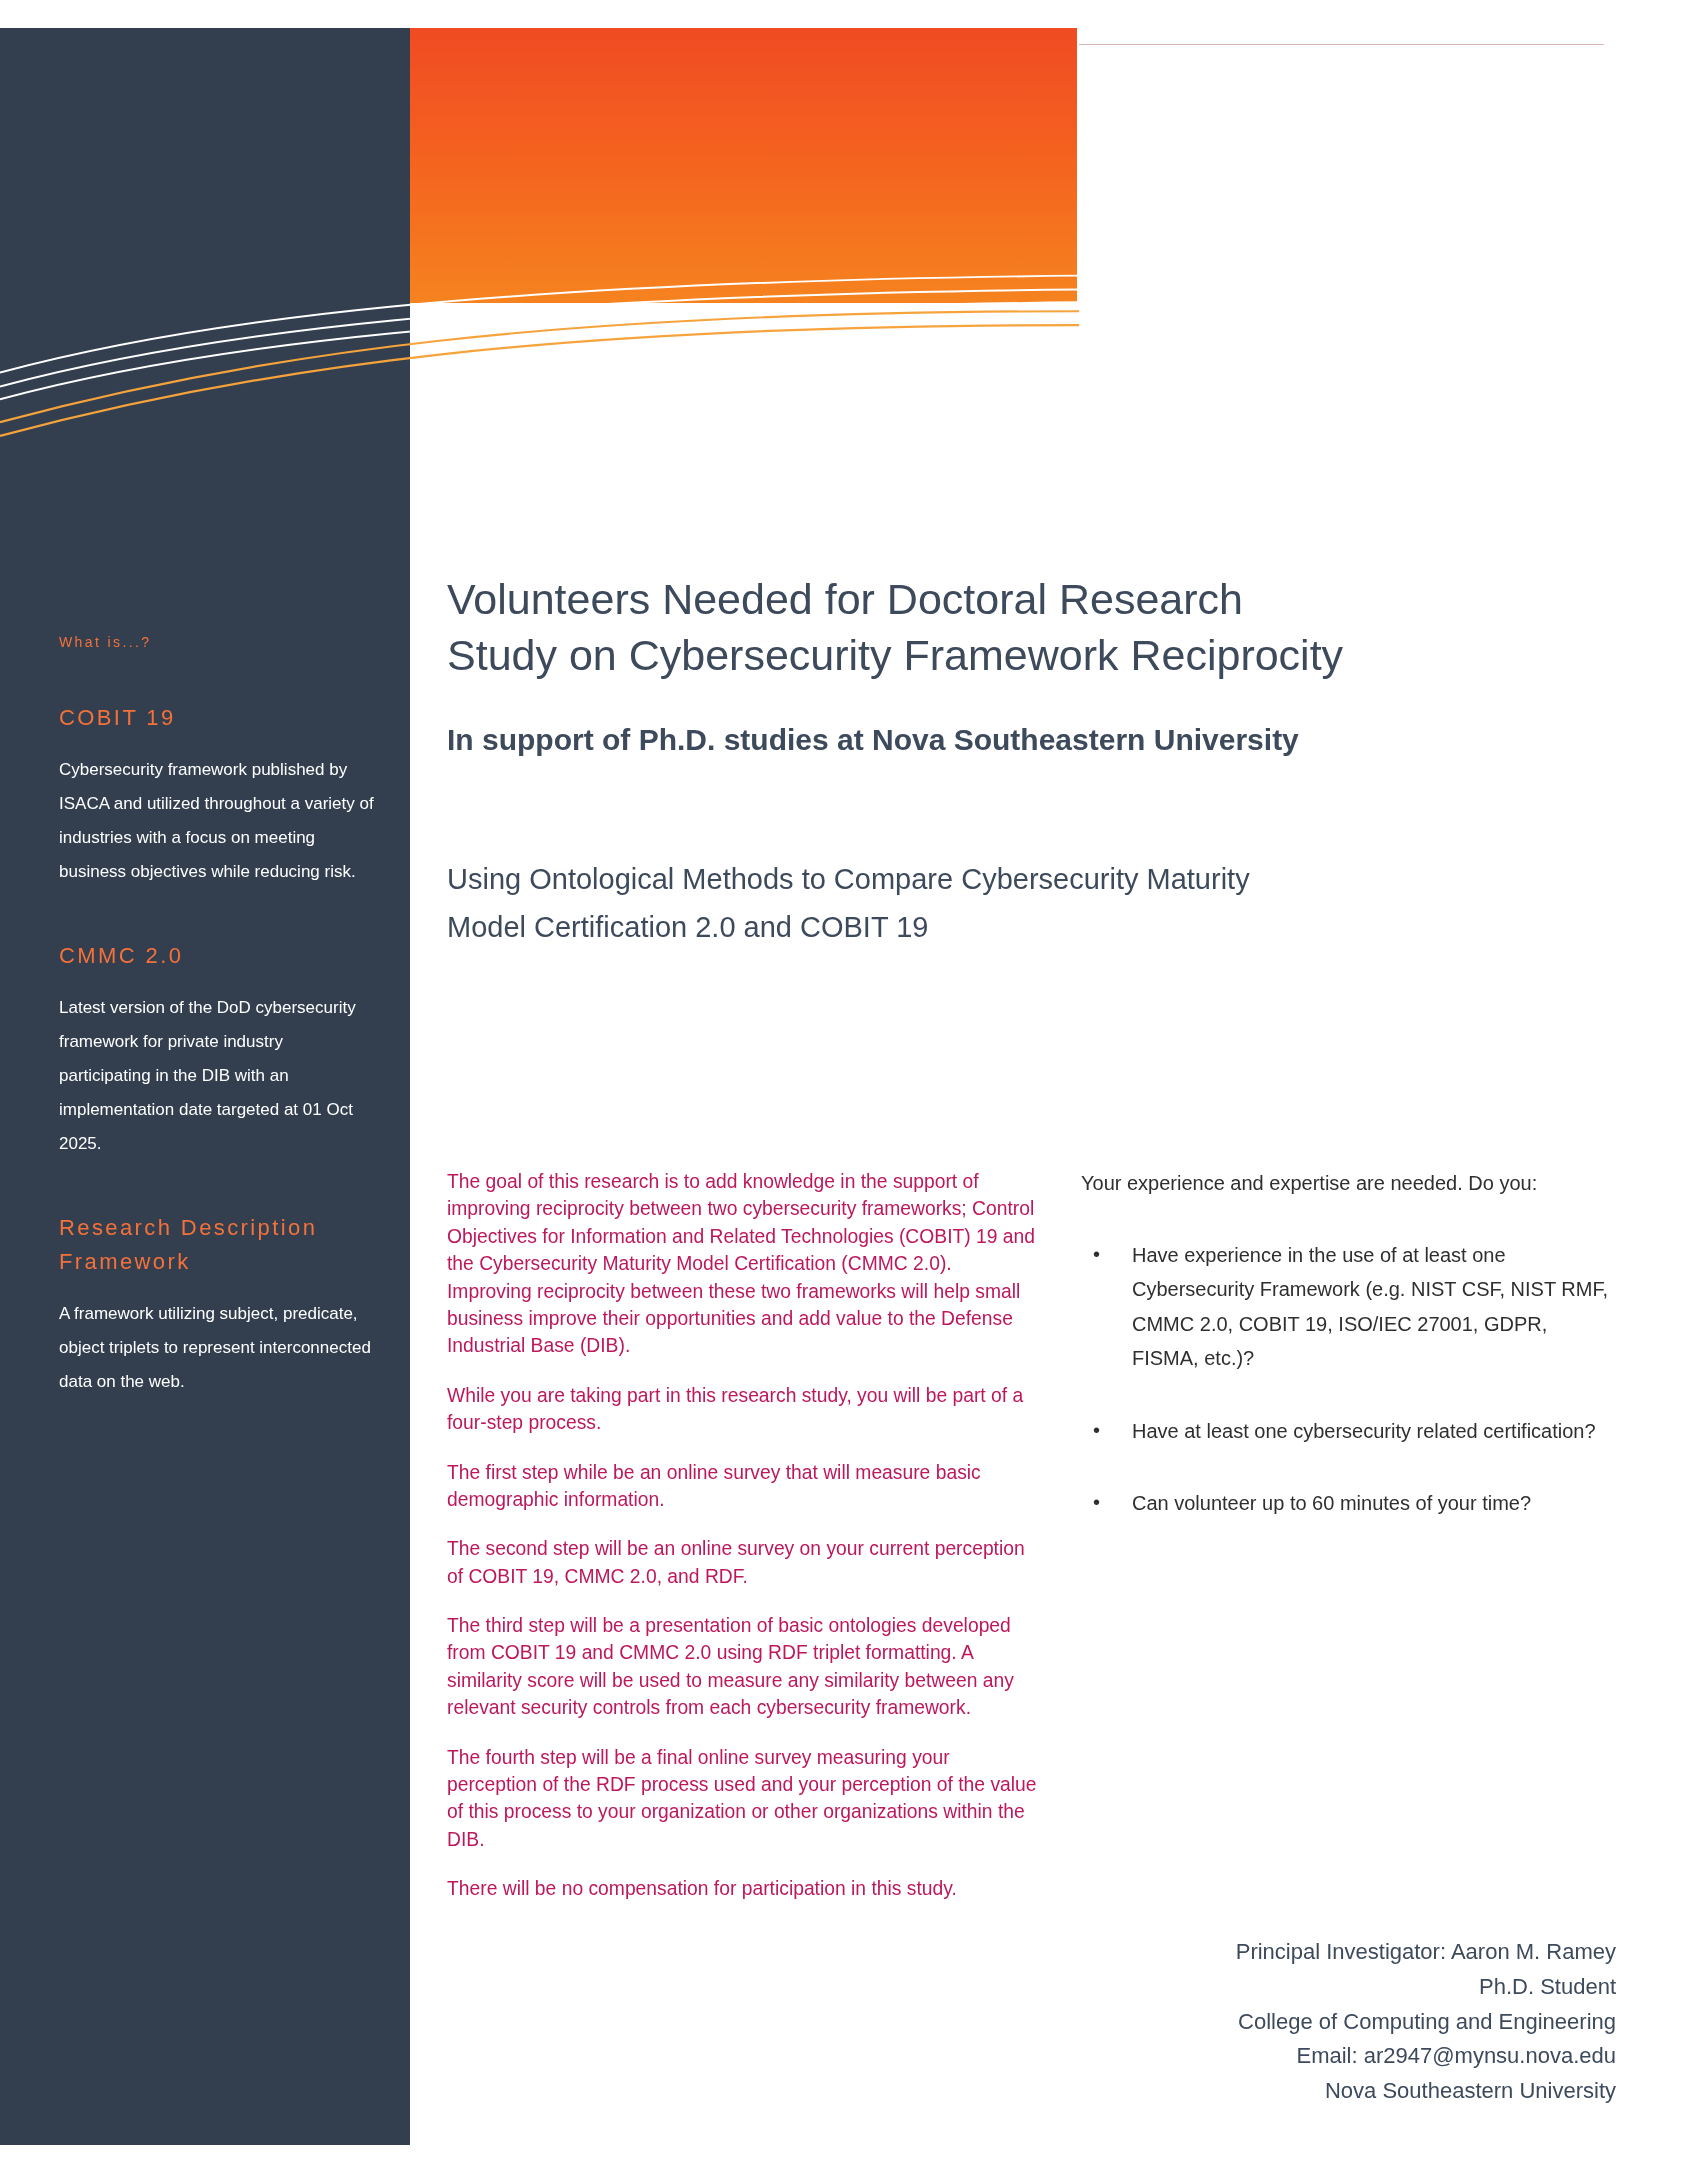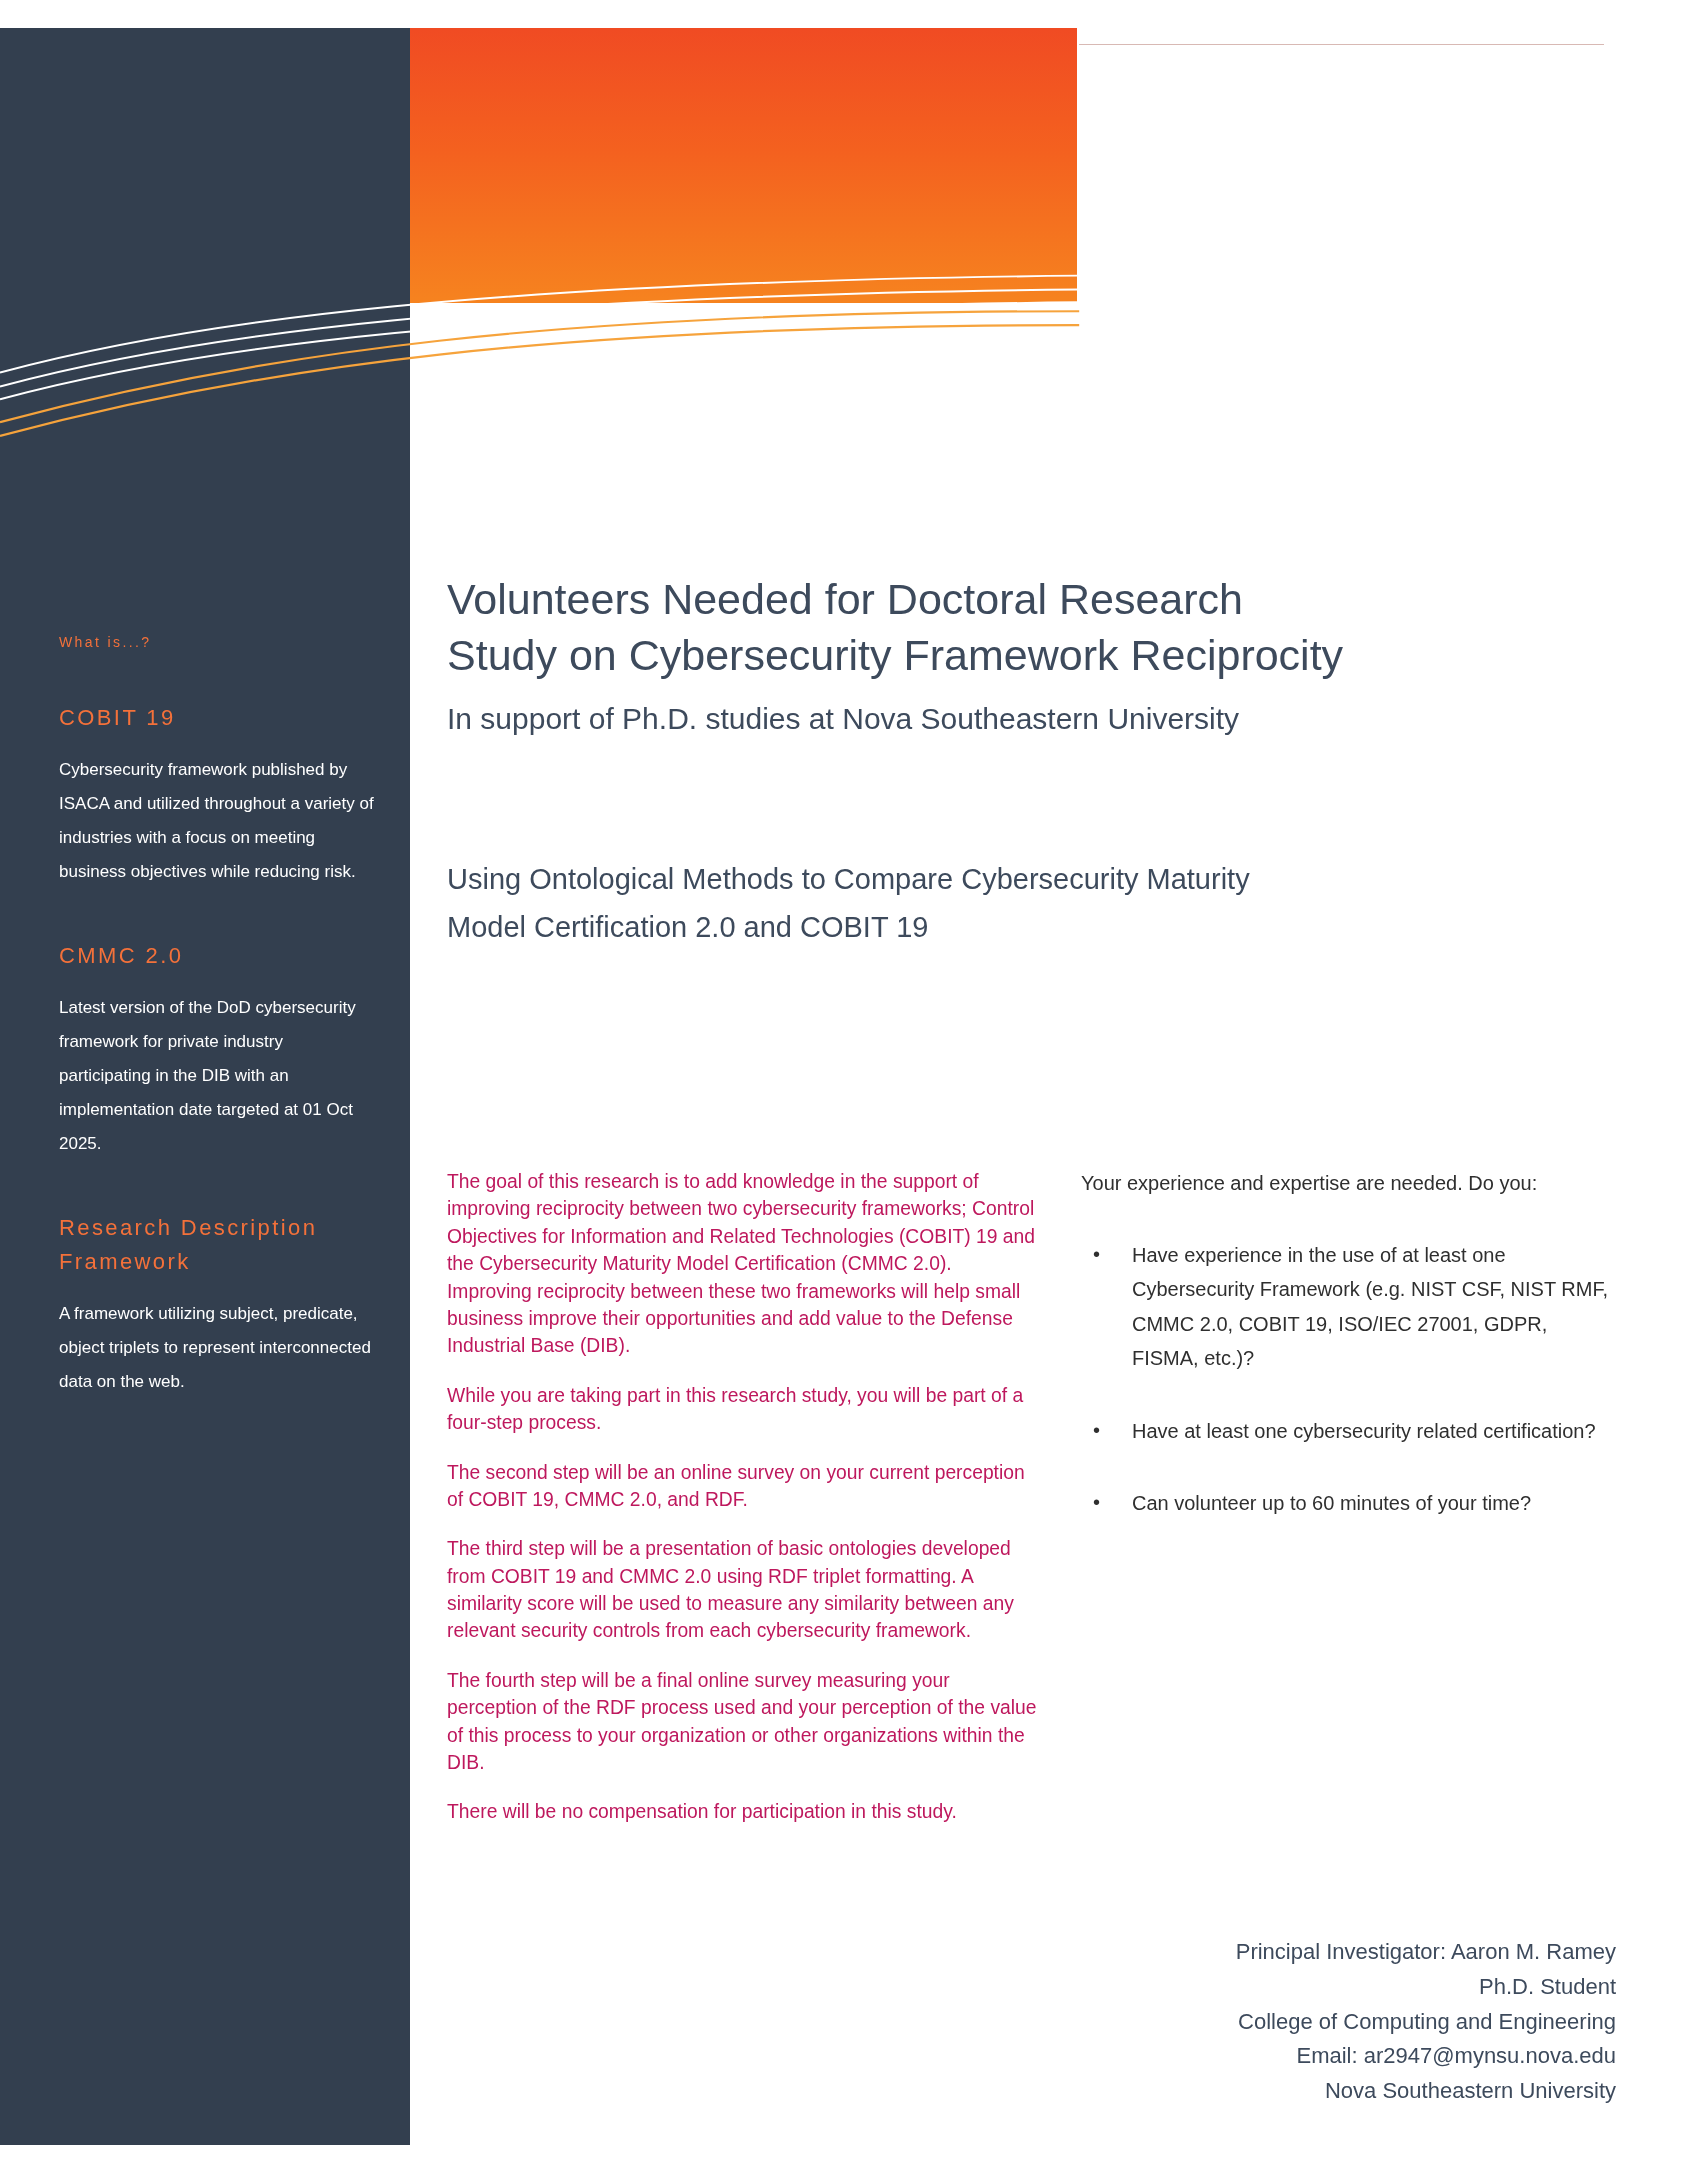--- a/index.html
+++ b/index.html
@@ -111,25 +111,25 @@
     top: 572px;
     width: 1148px;
     color: #3d4a5c;
     font-size: 43px;
     line-height: 1.30;
     font-weight: 400;
   }
   .subtitle {
     position: absolute;
     left: 0;
-    top: 702px;
+    top: 723px;
     width: 1148px;
     color: #3d4a5c;
     font-size: 30px;
-    font-weight: 400;
+    font-weight: 700;
   }
   .studytitle {
     position: absolute;
     left: 0;
     top: 856px;
     width: 1109px;
     color: #3d4a5c;
     font-size: 29px;
     line-height: 1.65;
     font-weight: 400;
@@ -236,20 +236,21 @@
     <div class="subtitle">In support of Ph.D. studies at Nova Southeastern University</div>
 
     <div class="studytitle">
       <span>Using Ontological Methods to Compare Cybersecurity Maturity</span><br>
       <span>Model Certification 2.0 and COBIT 19</span>
     </div>
 
     <div class="col-left">
       <p>The goal of this research is to add knowledge in the support of improving reciprocity between two cybersecurity frameworks; Control Objectives for Information and Related Technologies (COBIT) 19 and the Cybersecurity Maturity Model Certification (CMMC 2.0). Improving reciprocity between these two frameworks will help small business improve their opportunities and add value to the Defense Industrial Base (DIB).</p>
       <p>While you are taking part in this research study, you will be part of a four-step process.</p>
+      <p>The first step while be an online survey that will measure basic demographic information.</p>
       <p>The second step will be an online survey on your current perception of COBIT 19, CMMC 2.0, and RDF.</p>
       <p>The third step will be a presentation of basic ontologies developed from COBIT 19 and CMMC 2.0 using RDF triplet formatting. A similarity score will be used to measure any similarity between any relevant security controls from each cybersecurity framework.</p>
       <p>The fourth step will be a final online survey measuring your perception of the RDF process used and your perception of the value of this process to your organization or other organizations within the DIB.</p>
       <p>There will be no compensation for participation in this study.</p>
     </div>
 
     <div class="col-right">
       <p class="intro-right">Your experience and expertise are needed. Do you:</p>
       <ul class="qlist">
         <li>Have experience in the use of at least one Cybersecurity Framework (e.g. NIST CSF, NIST RMF, CMMC 2.0, COBIT 19, ISO/IEC 27001, GDPR, FISMA, etc.)?</li>

